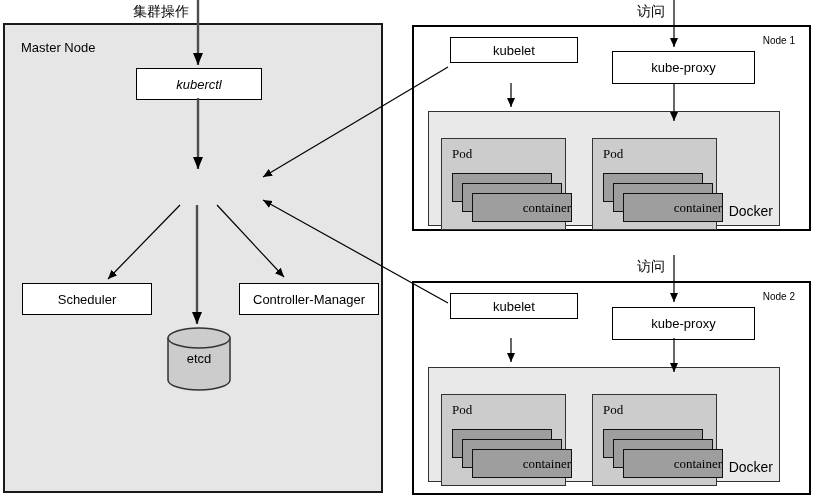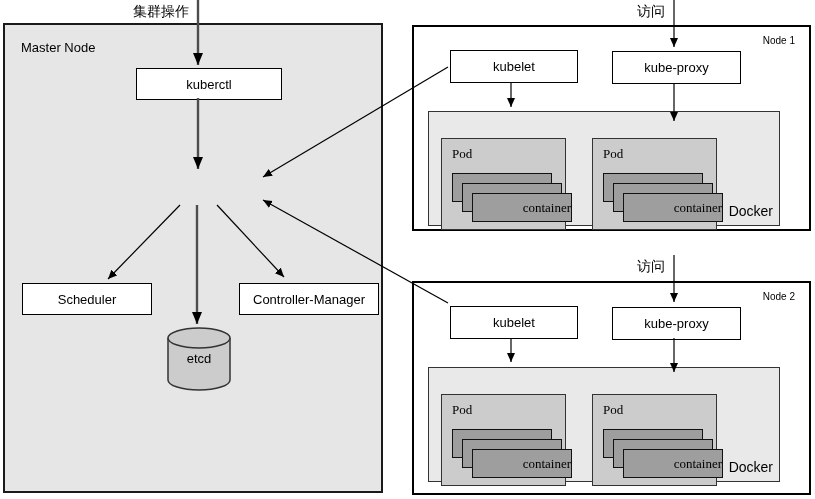--- a/index.html
+++ b/index.html
@@ -12,26 +12,26 @@
   .master{left:3px;top:23px;width:380px;height:470px;background:#e6e6e6;border:2px solid #1a1a1a;}
   .node{left:412px;width:399px;background:#ffffff;border:2px solid #000;}
   .node1{top:25px;height:206px;}
   .node2{top:281px;height:214px;}
   .group-title{position:absolute;left:16px;top:15px;font-size:13px;}
   .node-title{position:absolute;right:14px;top:8px;font-size:10px;}
   .box{
     position:absolute;box-sizing:border-box;background:#ffffff;border:1.5px solid #000;
     display:flex;align-items:center;justify-content:center;font-size:13px;
   }
-  .kuberctl{left:131px;top:43px;width:146px;height:32px;}
+  .kuberctl{left:131px;top:43px;width:126px;height:32px;font-style:italic;}
   .apiserver{left:131px;top:149px;width:127px;height:32px;}
   .scheduler{left:17px;top:258px;width:130px;height:32px;}
   .cmanager{left:234px;top:258px;width:140px;height:32px;}
-  .kubelet{left:36px;top:23px;width:128px;height:33px;}
-  .kubeproxy{left:198px;top:24px;width:129px;height:33px;}
+  .kubelet{left:36px;top:10px;width:128px;height:26px;}
+  .kubeproxy{left:198px;top:24px;width:143px;height:33px;}
   .docker{
     position:absolute;left:14px;top:84px;width:352px;height:115px;box-sizing:border-box;
     background:#e9e9e9;border:1.5px solid #333;
   }
   .docker-label{position:absolute;right:6px;bottom:6px;font-size:14px;}
   .pod{
     position:absolute;top:26px;width:125px;height:92px;box-sizing:border-box;
     background:#cccccc;border:1.5px solid #333;font-family:Liberation Serif, serif;
   }
   .pod.p1{left:12px;}

